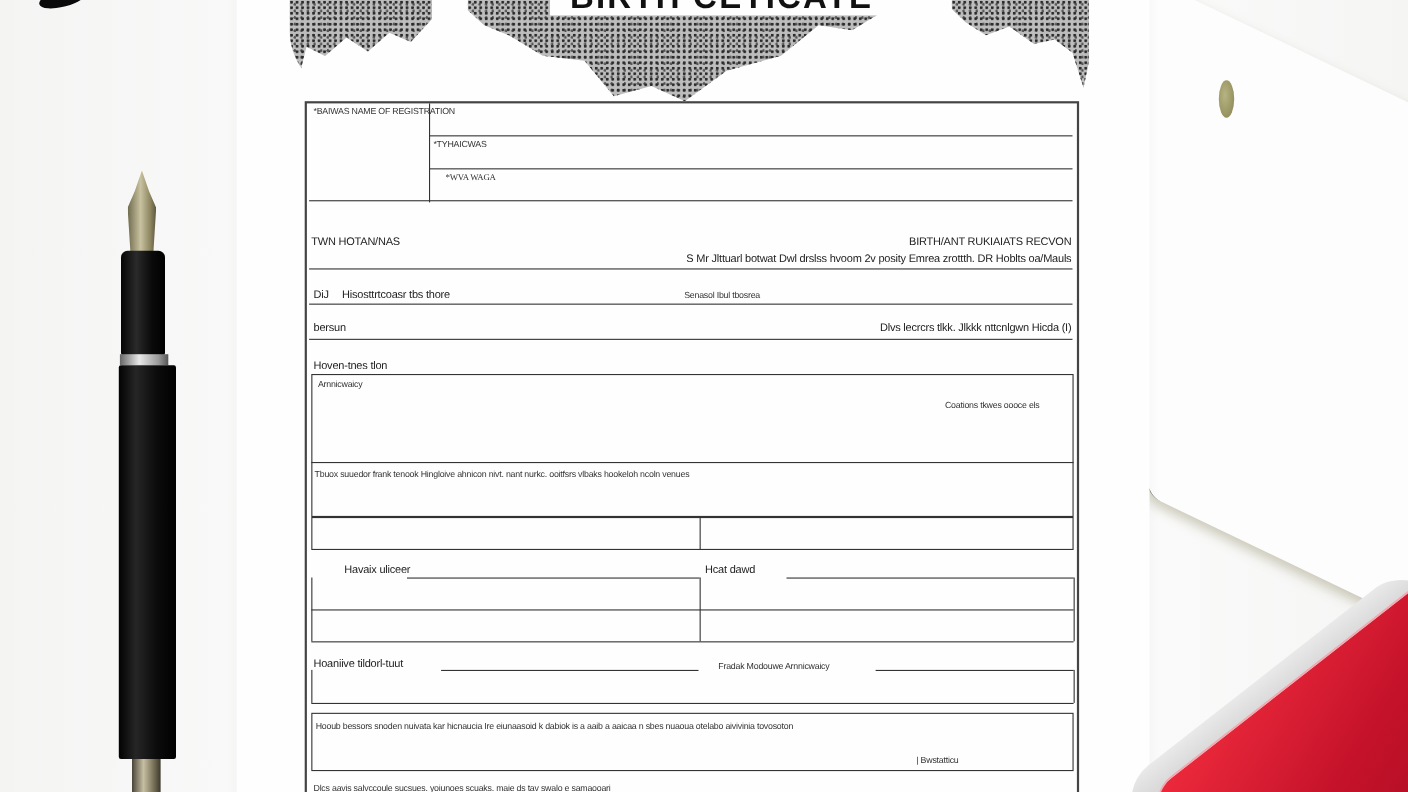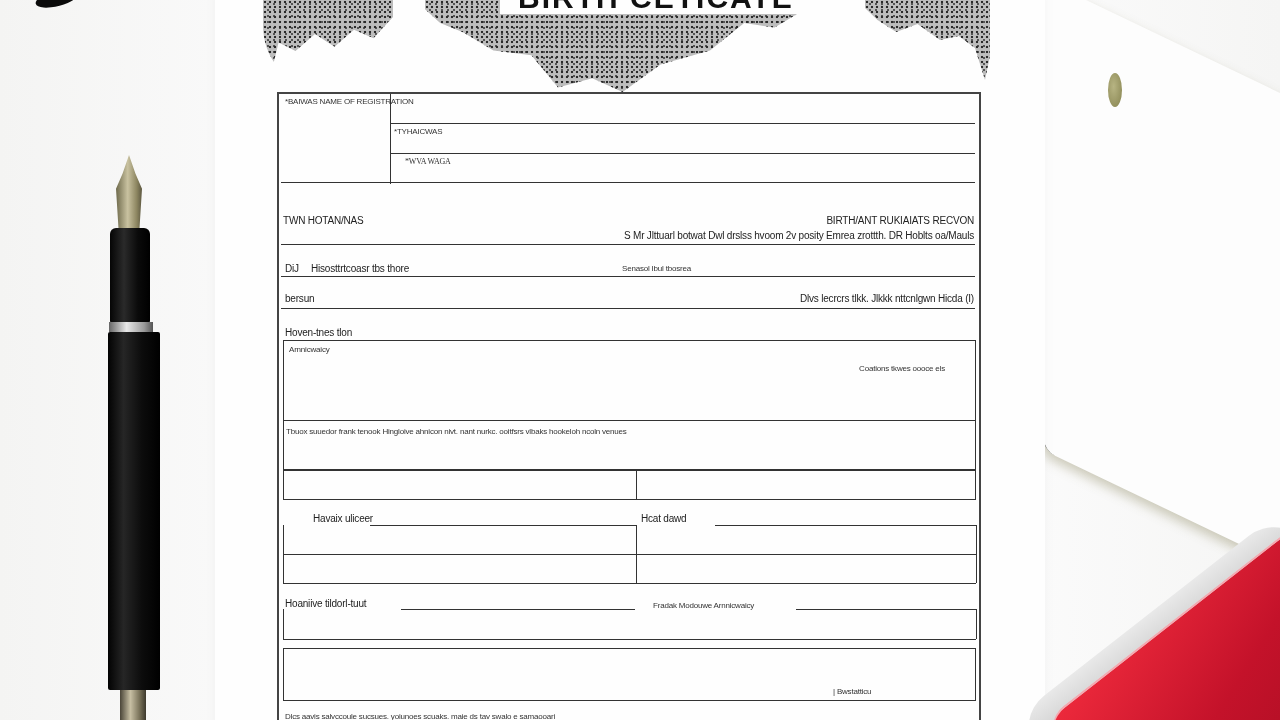--- a/index.html
+++ b/index.html
@@ -191,20 +191,21 @@
 
   <div class="lbl" style="left:6px; top:504px;">Hoaniive tildorl-tuut</div>
   <div class="line" style="left:122px; width:234px; top:515px;"></div>
   <div class="lbl sm" style="left:361px; top:507px;margin-left:13px;">Fradak Modouwe Arnnicwaicy</div>
   <div class="line" style="left:517px; width:180px; top:515px;"></div>
   <div class="vline" style="left:4px; top:515px; height:30px;"></div>
   <div class="vline" style="left:697px; top:515px; height:30px;"></div>
   <div class="line" style="left:4px; width:693px; top:545px;"></div>
 
   <div class="box" style="left:4px; top:554px; width:693px; height:53px;"></div>
+  <div class="lbl sm" style="left:8px; top:562px;">Hooub bessors snoden nuivata kar hicnaucia Ire eiunaasoid k dabiok is a aaib a aaicaa n sbes nuaoua otelabo aivivinia tovosoton</div>
   <div class="lbl sm" style="left:554px; top:593px;">| Bwstatticu</div>
 
   <div class="lbl sm" style="left:6px; top:618px;">Dlcs aavis salvccoule sucsues. yoiunoes scuaks. maie ds tav swalo e samaooari</div>
 </div>
 
 <div class="stamp">
   <div class="stamp-rim"></div>
   <div class="stamp-body"></div>
 </div>
 

